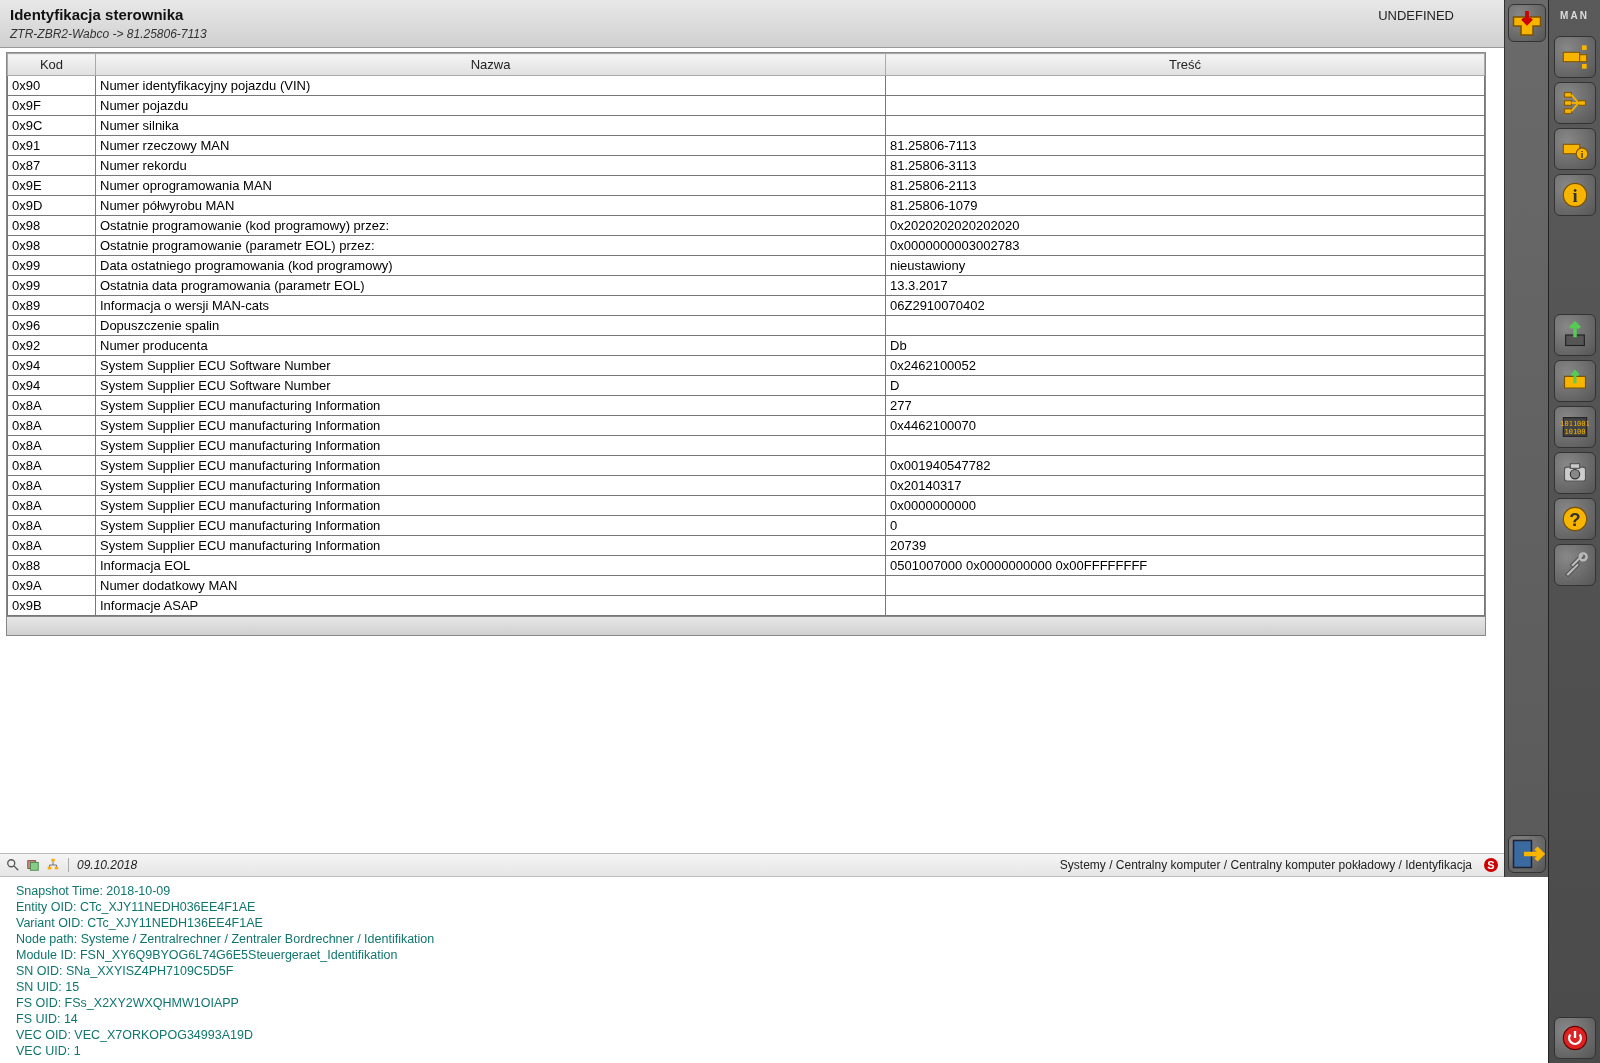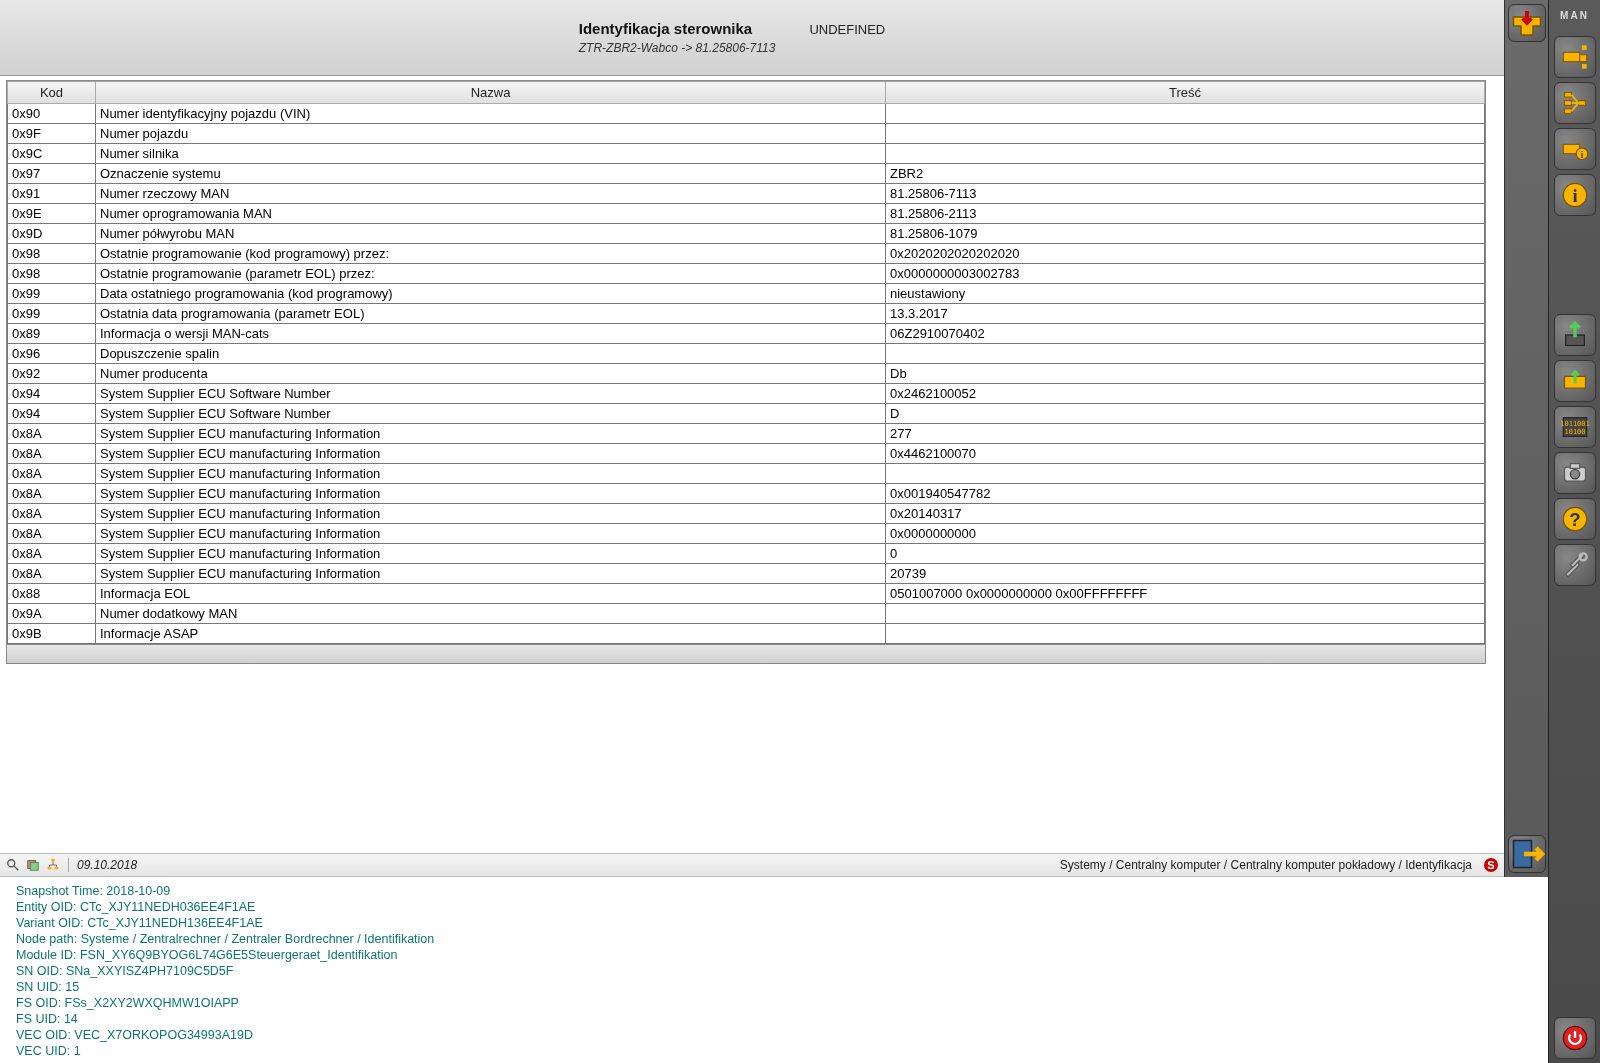--- a/index.html
+++ b/index.html
@@ -1,18 +1,18 @@
 <!DOCTYPE html>
 <html><head>
 <meta charset="utf-8">
 <style>
 * { box-sizing: border-box; margin: 0; padding: 0; }
 body { font-family: Arial, sans-serif; font-size: 12px; background: #fff; width: 1600px; height: 1063px; overflow: hidden; display: flex; }
 .main-area { flex: 1; display: flex; flex-direction: column; height: 100%; }
-.header { background: linear-gradient(#e8e8e8, #d0d0d0); border-bottom: 1px solid #999; padding: 20px 10px; display: flex; justify-content: center; align-items: flex-start; }
+.header { background: linear-gradient(#e8e8e8, #d0d0d0); border-bottom: 1px solid #999; padding: 6px 10px; display: flex; justify-content: space-between; align-items: flex-start; }
 .header-left { display: flex; flex-direction: column; gap: 4px; }
 .header-title { font-size: 15px; font-weight: bold; color: #111; }
 .header-sub { font-size: 12px; color: #333; font-style: italic; }
 .header-right { font-size: 13px; color: #222; padding-right: 40px; padding-top: 2px; margin-left: 34px; }
 .content { flex: 1; padding: 4px 18px 2px 6px; overflow: hidden; display: flex; flex-direction: column; }
 .table-wrap { flex-grow: 0; border: 1px solid #888; position: relative; }
 table { width: 100%; border-collapse: collapse; table-layout: fixed; }
 th { background: linear-gradient(#f5f5f5, #e0e0e0); border: 1px solid #aaa; padding: 3px 6px; font-weight: normal; font-size: 13px; color: #222; text-align: center; height: 20px; }
 td { border: 1px solid #777; padding: 2px 4px; font-size: 13px; color: #000; height: 19px; white-space: nowrap; overflow: hidden; }
 col.c-kod { width: 88px; }
@@ -78,28 +78,28 @@
                   <td>0x9F</td>
                   <td>Numer pojazdu</td>
                   <td></td>
                 </tr>
                 <tr>
                   <td>0x9C</td>
                   <td>Numer silnika</td>
                   <td></td>
                 </tr>
                 <tr>
-                  <td>0x97</td>
-                  <td>Oznaczenie systemu</td>
-                  <td>ZBR2</td>
-                </tr>
-                <tr>
                   <td>0x91</td>
                   <td>Numer rzeczowy MAN</td>
                   <td>81.25806-7113</td>
+                </tr>
+                <tr>
+                  <td>0x87</td>
+                  <td>Numer rekordu</td>
+                  <td>81.25806-3113</td>
                 </tr>
                 <tr>
                   <td>0x9E</td>
                   <td>Numer oprogramowania MAN</td>
                   <td>81.25806-2113</td>
                 </tr>
                 <tr>
                   <td>0x9D</td>
                   <td>Numer półwyrobu MAN</td>
                   <td>81.25806-1079</td>

